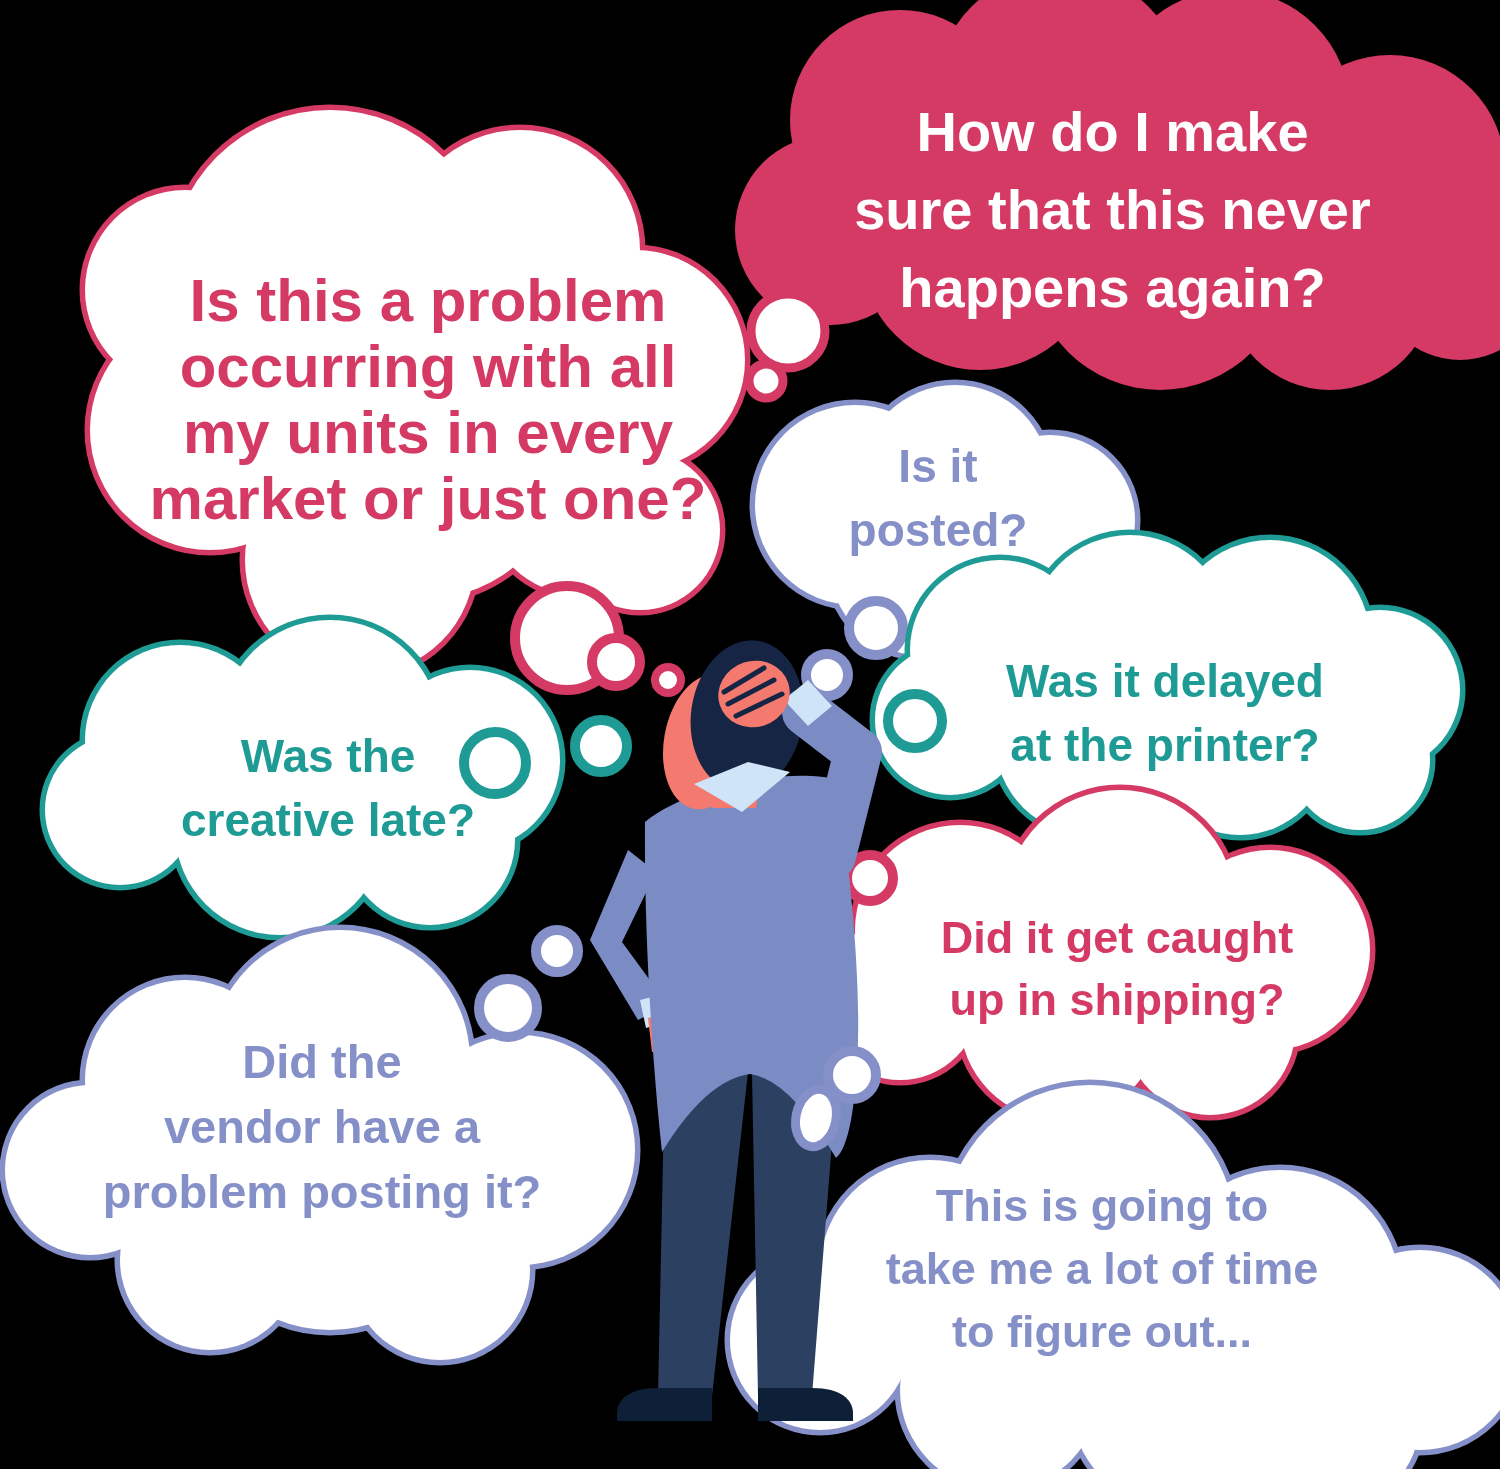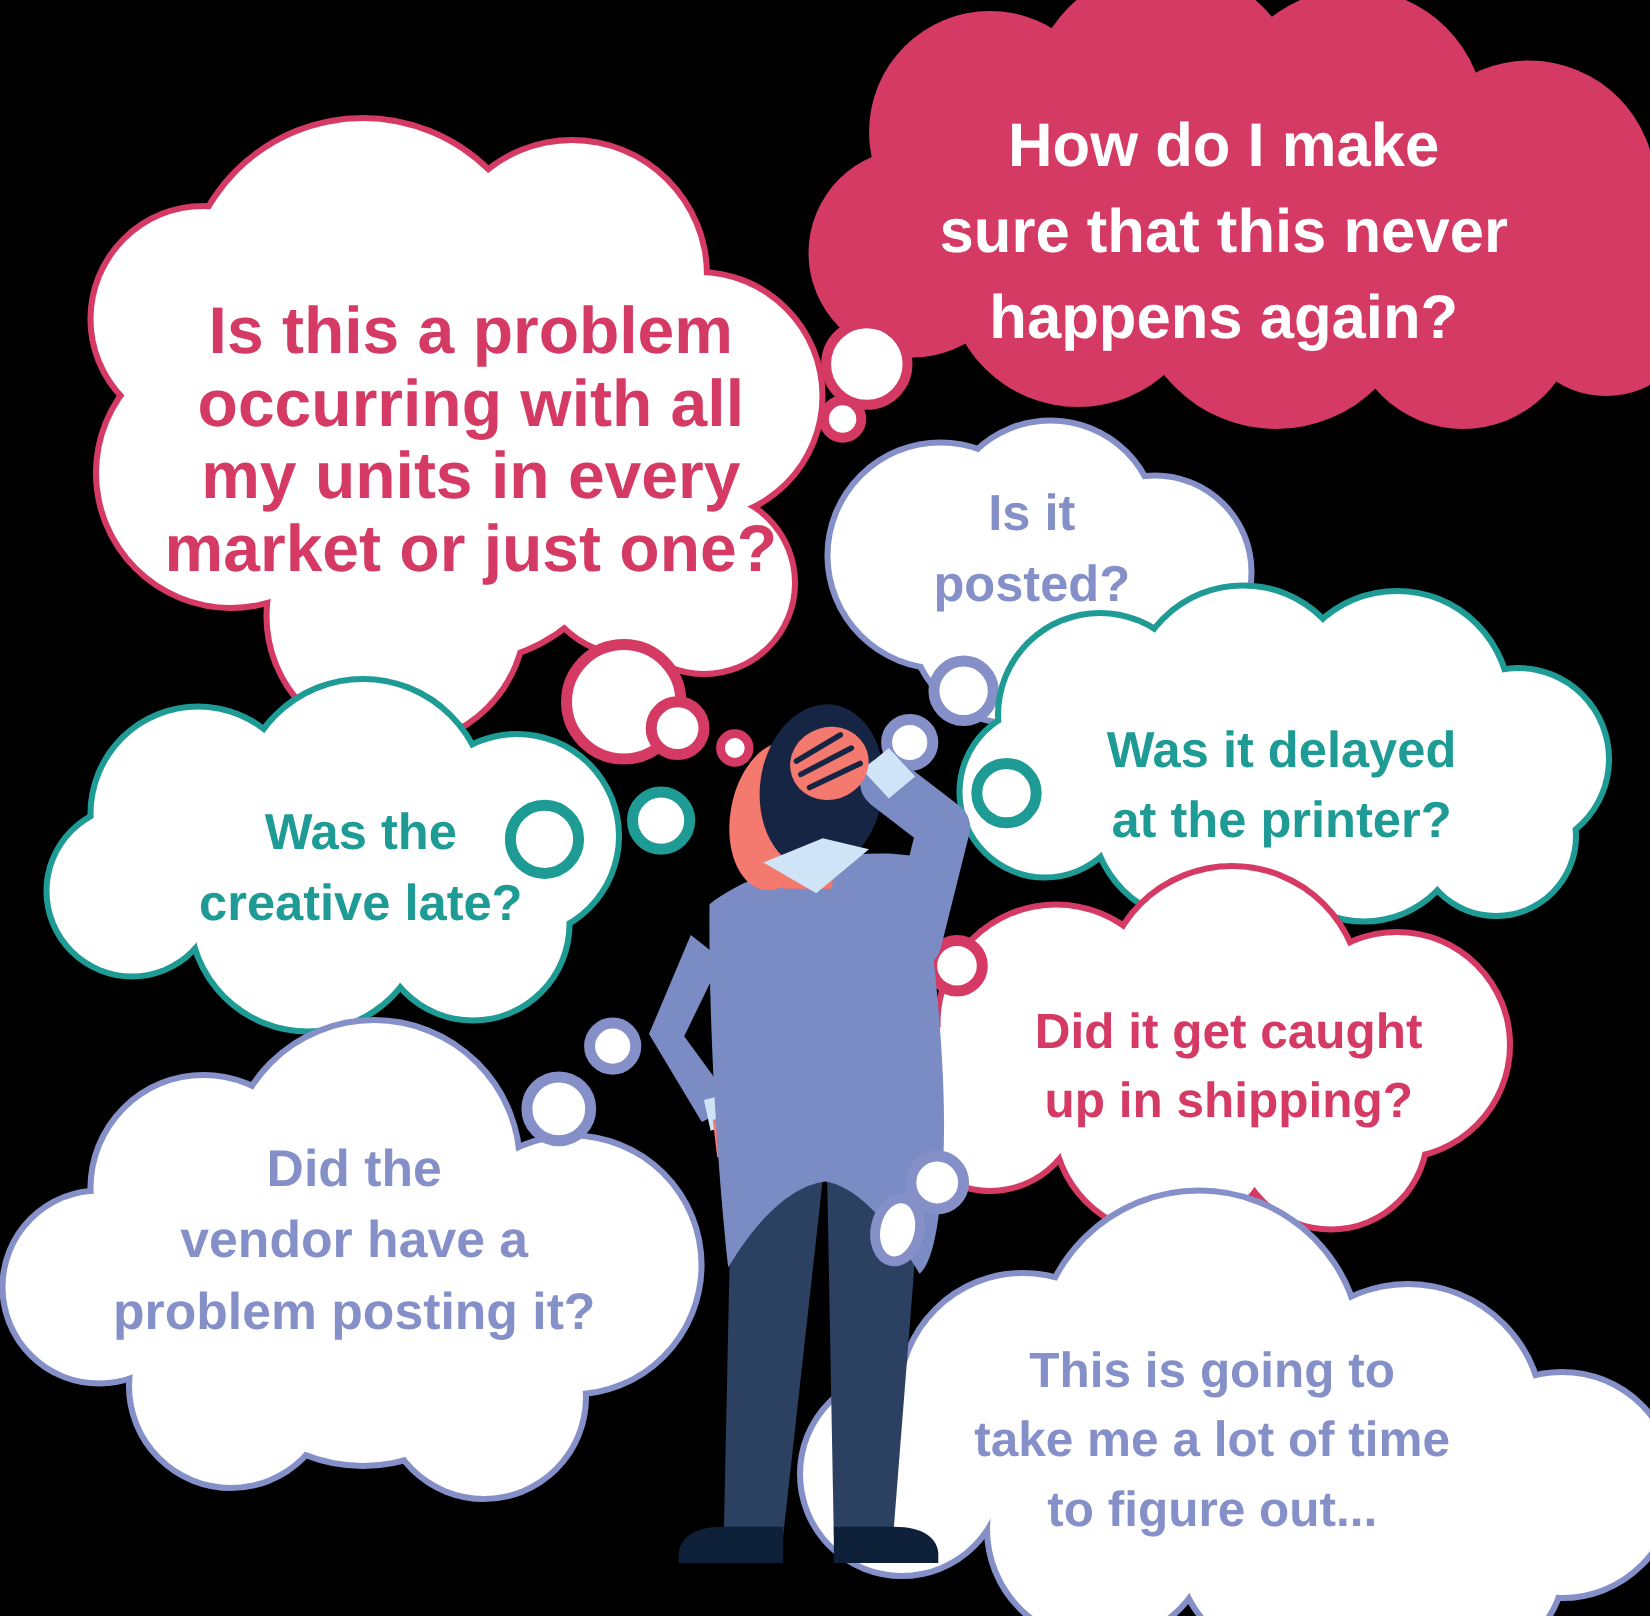--- a/index.html
+++ b/index.html
@@ -188,16 +188,16 @@
 posted?</div>
   <div class="bubble-text" style="left: 78px; top: 722px; width: 500px; height: 132px; font-size: 46px; line-height: 64px; color: rgb(31, 155, 149);">Was the
 creative late?</div>
   <div class="bubble-text" style="left: 915px; top: 647px; width: 500px; height: 132px; font-size: 46px; line-height: 64px; color: rgb(31, 155, 149);">Was it delayed
 at the printer?</div>
   <div class="bubble-text" style="left: 867px; top: 906px; width: 500px; height: 126px; font-size: 45px; line-height: 62px; color: rgb(212, 58, 100);">Did it get caught
 up in shipping?</div>
   <div class="bubble-text" style="left: 22px; top: 995px; width: 600px; height: 198px; font-size: 47px; line-height: 65px; color: rgb(133, 144, 200); margin-top: 32px;">Did the
 vendor have a
 problem posting it?</div>
-  <div class="bubble-text" style="left: 802px; top: 1172px; width: 600px; height: 192px; font-size: 45px; line-height: 63px; color: rgb(133, 144, 200); margin-top: 40px;">This is going to
+  <div class="bubble-text" style="left: 802px; top: 1172px; width: 600px; height: 192px; font-size: 45px; line-height: 63px; color: rgb(133, 144, 200);">This is going to
 take me a lot of time
 to figure out...</div>
 </div>
 
 </body></html>

